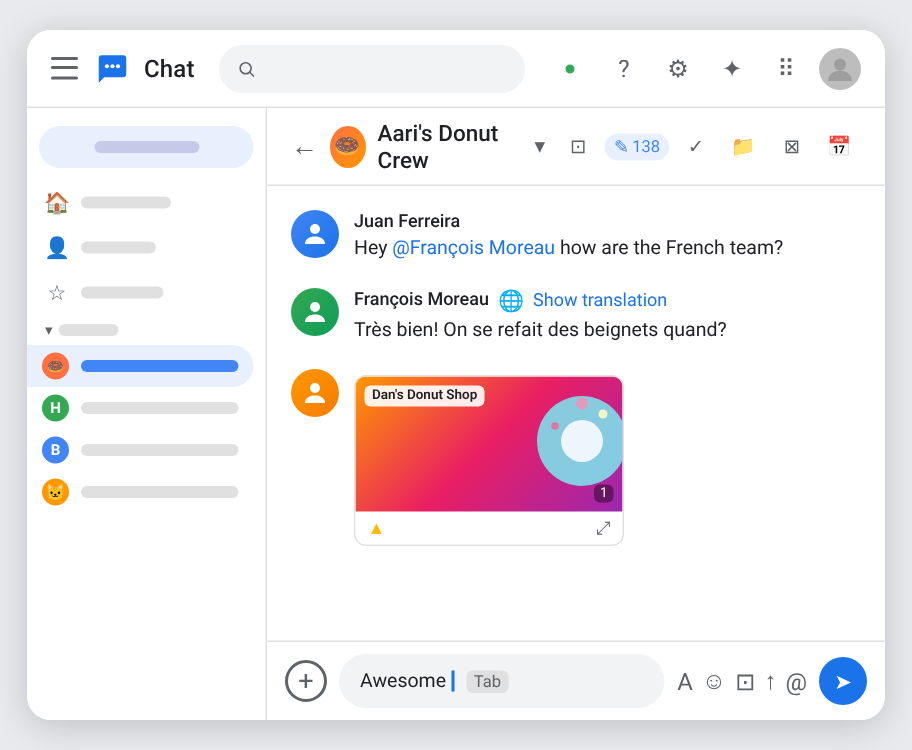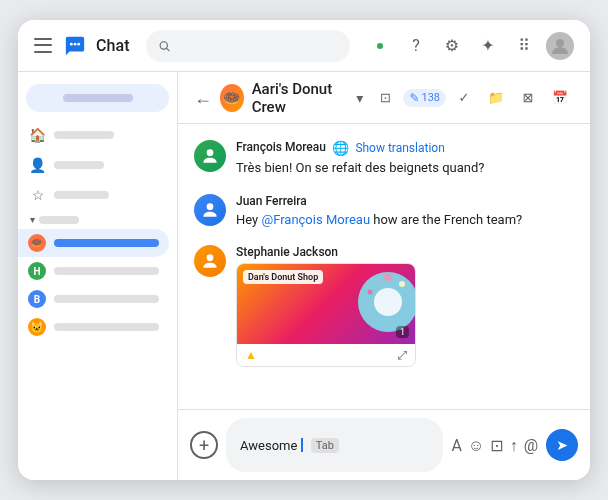--- a/index.html
+++ b/index.html
@@ -208,21 +208,21 @@
       display: flex; align-items: center; gap: 6px; margin-bottom: 2px;
     }
     .translation-icon { font-size: 14px; color: #1a73e8; }
     .show-translation { font-size: 12px; color: #1a73e8; cursor: pointer; }
     
     .image-card {
       width: 180px; border-radius: 8px; overflow: hidden; border: 1px solid #e0e0e0;
       margin-top: 4px; position: relative;
     }
     .image-card-img {
-      width: 100%; height: 80px;
+      width: 100%; height: 90px;
       background: linear-gradient(135deg, #ff9800 0%, #e91e63 50%, #9c27b0 100%);
       position: relative; overflow: hidden;
       display: flex; align-items: center; justify-content: center;
     }
     .donut-shop-label {
       position: absolute; top: 6px; left: 6px;
       background: rgba(255,255,255,0.9); border-radius: 4px;
       padding: 2px 5px; font-size: 9px; font-weight: 600; color: #202124;
     }
     .schedule-text {
@@ -240,21 +240,21 @@
       border-top: 1px solid #e0e0e0; padding: 8px 12px;
       display: flex; align-items: center; gap: 8px; flex-shrink: 0;
     }
     .add-btn {
       width: 28px; height: 28px; border-radius: 50%; border: 2px solid #5f6368;
       display: flex; align-items: center; justify-content: center;
       cursor: pointer; color: #5f6368; font-size: 18px; flex-shrink: 0;
     }
     .input-field {
       flex: 1; background: #f1f3f4; border-radius: 20px;
-      height: 54px; display: flex; align-items: center; padding: 0 14px;
+      height: 36px; display: flex; align-items: center; padding: 0 14px;
       font-size: 13px; color: #202124; gap: 4px;
     }
     .input-text { color: #202124; }
     .cursor { display: inline-block; width: 1.5px; height: 14px; background: #1a73e8; vertical-align: middle; animation: blink 1s infinite; }
     @keyframes blink { 0%,100%{opacity:1} 50%{opacity:0} }
     .suggestion-text { color: #9aa0a6; }
     .tab-badge {
       background: #e0e0e0; border-radius: 4px; padding: 1px 5px;
       font-size: 11px; color: #5f6368; margin-left: 4px;
     }
@@ -379,60 +379,59 @@
           <div class="header-icon-btn">✓</div>
           <div class="header-icon-btn">📁</div>
           <div class="header-icon-btn">⊠</div>
           <div class="header-icon-btn">📅</div>
         </div>
       </div>
 
       <div class="messages-area">
 
         <div class="message-row">
+          <div class="msg-avatar av-juan">
+            <svg viewBox="0 0 24 24" width="20" height="20" fill="#fff">
+                <circle cx="12" cy="8" r="4"></circle>
+                <path d="M4 20c0-4 3.6-6 8-6s8 2 8 6" fill="#fff"></path>
+              </svg>
+          </div>
+          <div class="msg-content">
+            <div class="msg-sender">Juan Ferreira</div>
+            <div class="msg-text">
+              <span>Hey </span><span class="mention">@François Moreau</span><span> how are the French team?</span>
+            </div>
+          </div>
+        </div>
+
+        <div class="message-row">
           <div class="msg-avatar av-francois">
             <svg viewBox="0 0 24 24" width="20" height="20" fill="#fff">
                 <circle cx="12" cy="8" r="4"></circle>
                 <path d="M4 20c0-4 3.6-6 8-6s8 2 8 6" fill="#fff"></path>
               </svg>
           </div>
           <div class="msg-content">
             <div class="msg-translation-row">
               <span class="msg-sender">François Moreau</span>
               <span class="translation-icon">🌐</span>
               <span class="show-translation">Show translation</span>
             </div>
             <div class="msg-text">Très bien! On se refait des beignets quand?</div>
           </div>
         </div>
 
         <div class="message-row">
-          <div class="msg-avatar av-juan">
-            <svg viewBox="0 0 24 24" width="20" height="20" fill="#fff">
-                <circle cx="12" cy="8" r="4"></circle>
-                <path d="M4 20c0-4 3.6-6 8-6s8 2 8 6" fill="#fff"></path>
-              </svg>
-          </div>
-          <div class="msg-content">
-            <div class="msg-sender">Juan Ferreira</div>
-            <div class="msg-text">
-              <span>Hey </span><span class="mention">@François Moreau</span><span> how are the French team?</span>
-            </div>
-          </div>
-        </div>
-
-        <div class="message-row">
           <div class="msg-avatar av-stephanie">
             <svg viewBox="0 0 24 24" width="20" height="20" fill="#fff">
                 <circle cx="12" cy="8" r="4"></circle>
                 <path d="M4 20c0-4 3.6-6 8-6s8 2 8 6" fill="#fff"></path>
               </svg>
           </div>
           <div class="msg-content">
-            <div class="msg-sender">Stephanie Jackson</div>
             <div class="image-card">
               <div class="image-card-img">
                 <div class="donut-shop-label">Dan's Donut Shop</div>
 
                 <div style="position:absolute;right:-5px;top:50%;transform:translateY(-50%);">
                   <svg width="90" height="80" viewBox="0 0 90 80">
                     <ellipse cx="58" cy="40" rx="30" ry="30" fill="#80deea" opacity="0.9"></ellipse>
                     <ellipse cx="58" cy="40" rx="14" ry="14" fill="#fff" opacity="0.85"></ellipse>
                     <circle cx="58" cy="15" r="4" fill="#f48fb1" opacity="0.8"></circle>
                     <circle cx="72" cy="22" r="3" fill="#fff9c4" opacity="0.9"></circle>

